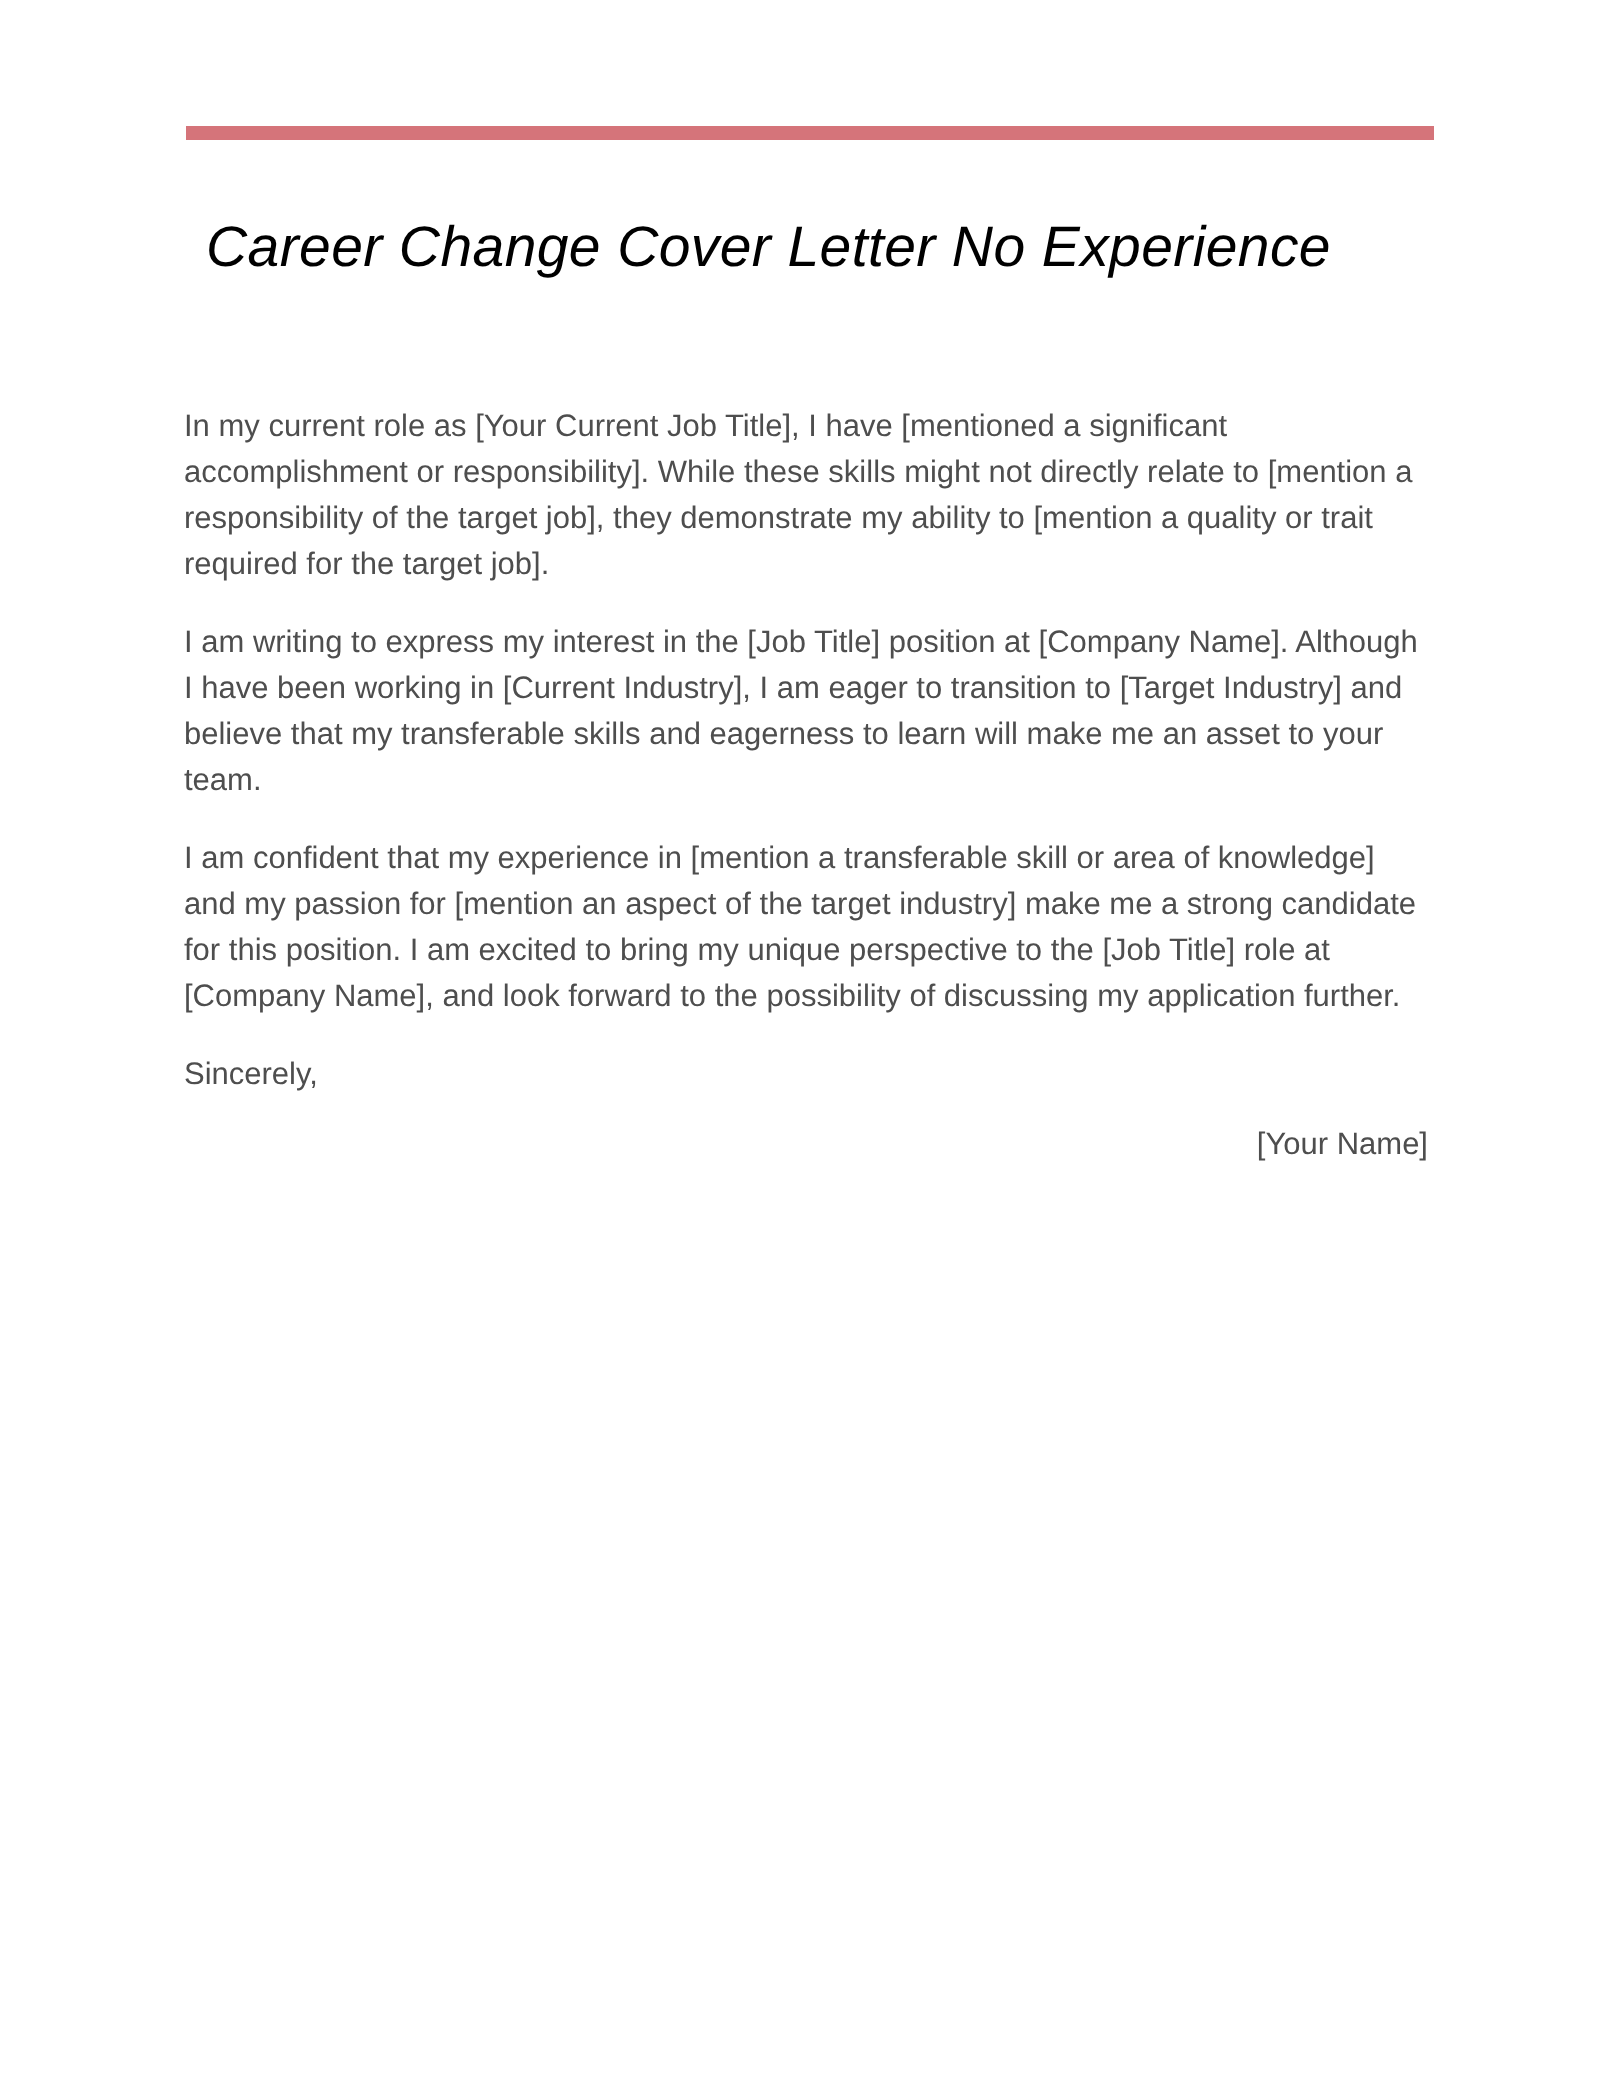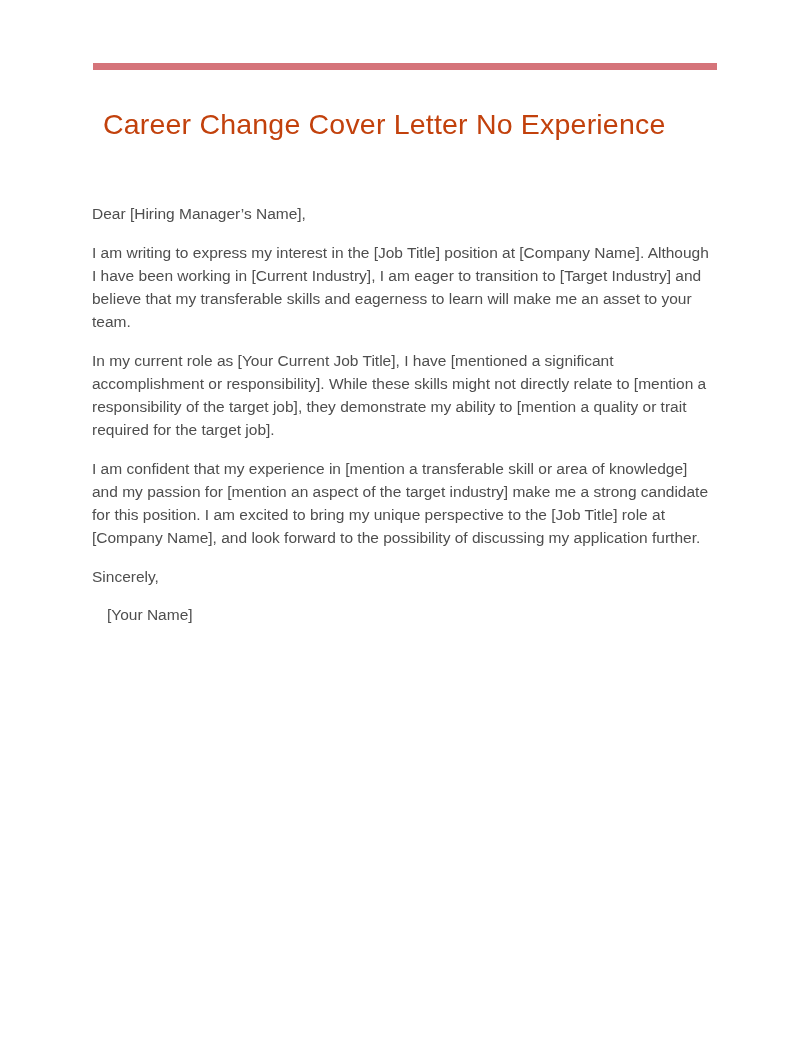--- a/index.html
+++ b/index.html
@@ -42,37 +42,37 @@
     line-height: 23px;
     color: #4e4e4e;
   }
   .letter p {
     margin: 0 0 16px 0;
   }
   .letter p.closing {
     margin-bottom: 12px;
   }
   .letter p.signature {
-    margin: 15px;
+    margin: 0;
+    text-align: right;
   }
 </style>
 </head>
 <body>
 
 <div class="page">
   <div class="accent-bar" style="background: rgb(213, 116, 122);"></div>
 
-  <h1 class="doc-title" style="color: #c2410c;">Career Change Cover Letter No Experience</h1>
+  <h1 class="doc-title" style="color: #000000; font-style: italic;">Career Change Cover Letter No Experience</h1>
 
   <div class="letter" style="color: rgb(78, 78, 78);">
-    <p class="salutation">Dear [Hiring Manager’s Name],</p>
+
+    <p class="para">In my current role as [Your Current Job Title], I have [mentioned a significant accomplishment or responsibility]. While these skills might not directly relate to [mention a responsibility of the target job], they demonstrate my ability to [mention a quality or trait required for the target job].</p>
 
     <p class="para">I am writing to express my interest in the [Job Title] position at [Company Name]. Although I have been working in [Current Industry], I am eager to transition to [Target Industry] and believe that my transferable skills and eagerness to learn will make me an asset to your team.</p>
-
-    <p class="para">In my current role as [Your Current Job Title], I have [mentioned a significant accomplishment or responsibility]. While these skills might not directly relate to [mention a responsibility of the target job], they demonstrate my ability to [mention a quality or trait required for the target job].</p>
 
     <p class="para">I am confident that my experience in [mention a transferable skill or area of knowledge] and my passion for [mention an aspect of the target industry] make me a strong candidate for this position. I am excited to bring my unique perspective to the [Job Title] role at [Company Name], and look forward to the possibility of discussing my application further.</p>
 
     <p class="closing">Sincerely,</p>
 
     <p class="signature">[Your Name]</p>
   </div>
 </div>
 
 </body></html>

